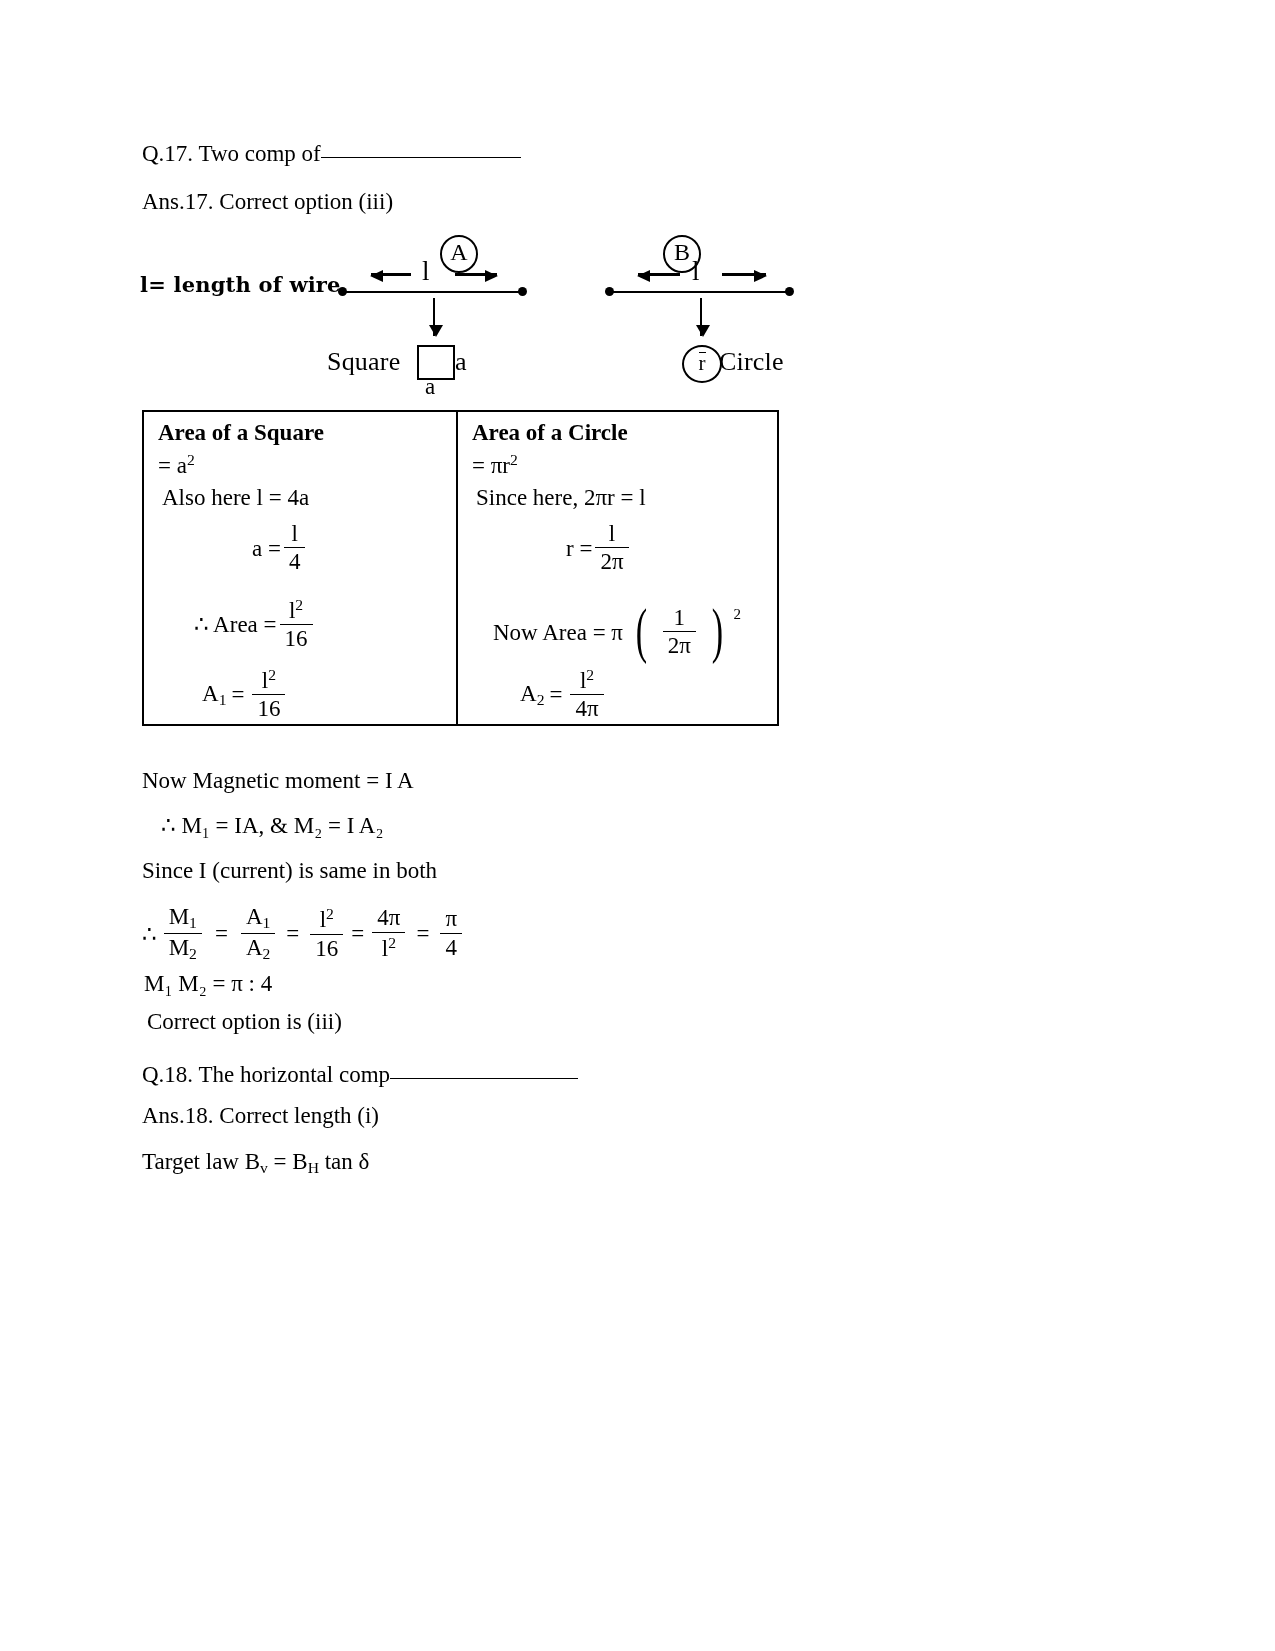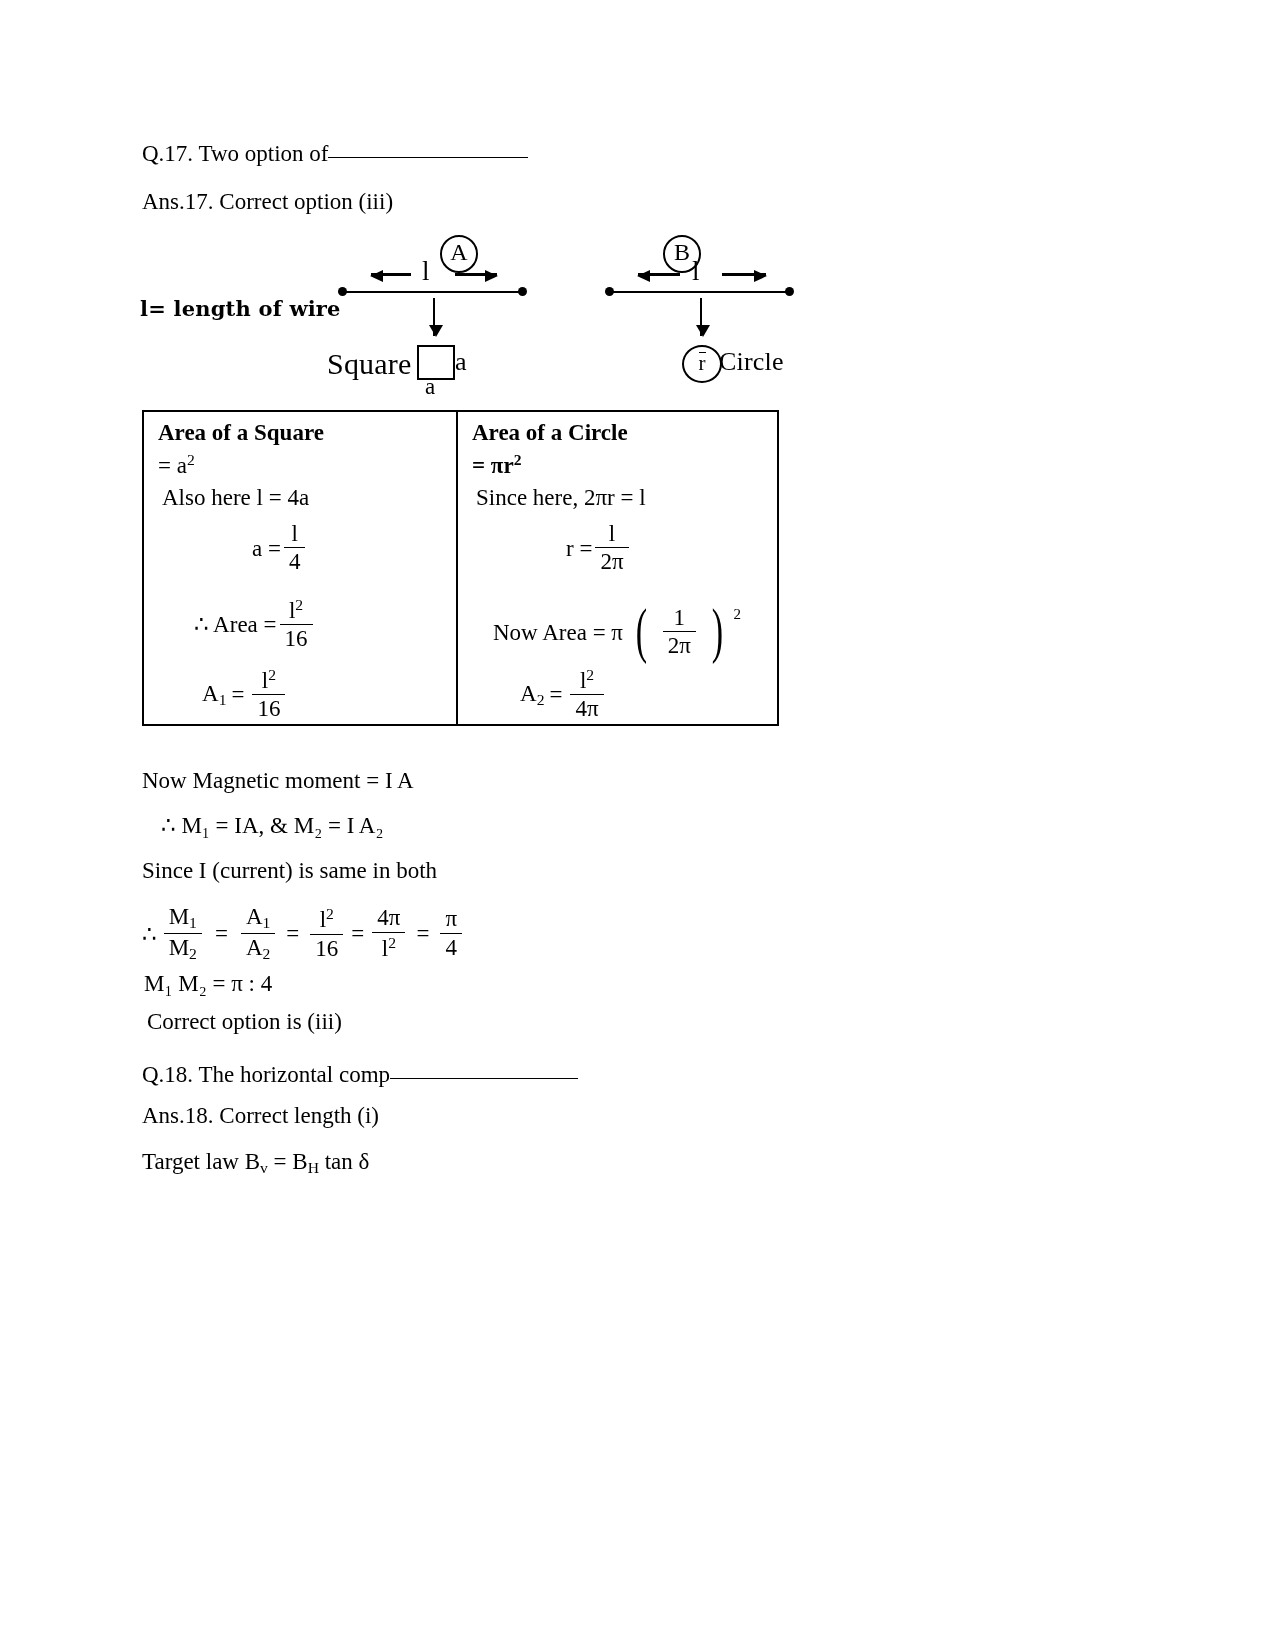--- a/index.html
+++ b/index.html
@@ -186,38 +186,38 @@
     display: flex;
     align-items: center;
   }
 </style>
 </head>
 <body>
 
 <div class="page">
 
   <div class="line" style="left:142px; top:140px;">
-    <span>Q.17. Two option of</span><span class="blank-rule" style="width:200px;"></span>
+    <span>Q.17. Two comp of</span><span class="blank-rule" style="width:200px;"></span>
   </div>
 
   <div class="line" style="left:142px; top:188px;">Ans.17. Correct option (iii)</div>
 
   <div id="diagram">
 
-    <div class="diag-label" style="left:140px; top:64px;">l= length of wire</div>
+    <div class="diag-label" style="left:140px; top:40px;">l= length of wire</div>
 
     <div class="node" style="left:338px; top:55px;"></div>
     <div class="wire" style="left:342px; top:59px; width:180px;"></div>
     <div class="node" style="left:518px; top:55px;"></div>
     <div class="circ-letter" style="left:440px; top:3px;">A</div>
     <div class="arrow-left" style="left:371px; top:41px; width:40px;"></div>
     <div class="ell" style="left:422px; top:24px;">l</div>
     <div class="arrow-right" style="left:455px; top:41px; width:42px;"></div>
     <div class="down-arrow" style="left:433px; top:66px; height:38px;"></div>
-    <div class="diag-label" style="left:327px; top:115px; font-family:'Liberation Serif',serif; font-weight:400; font-size:30px;">Square</div>
+    <div class="diag-label" style="left:327px; top:115px; font-family:'Liberation Serif',serif; font-weight:400; font-size:26px;">Square</div>
     <div class="sq-shape" style="left:417px; top:113px;"></div>
     <div class="diag-label" style="left:455px; top:115px; font-family:'Liberation Serif',serif; font-weight:400; font-size:26px;">a</div>
     <div class="diag-label" style="left:425px; top:142px; font-family:'Liberation Serif',serif; font-weight:400; font-size:23px;">a</div>
 
     <div class="node" style="left:605px; top:55px;"></div>
     <div class="wire" style="left:609px; top:59px; width:180px;"></div>
     <div class="node" style="left:785px; top:55px;"></div>
     <div class="circ-letter" style="left:663px; top:3px;">B</div>
     <div class="arrow-left" style="left:638px; top:41px; width:42px;"></div>
     <div class="ell" style="left:692px; top:24px;">l</div>
@@ -257,21 +257,21 @@
         <span style="margin:0 5px;">=</span>
         <span class="frac">
           <span class="num"><span>l</span><sup>2</sup></span>
           <span class="den">16</span>
         </span>
       </div>
     </div>
 
     <div class="tcell right">
       <div class="cell-head" style="left:14px; top:8px;">Area of a Circle</div>
-      <div class="cell-line" style="left:14px; top:39px;font-weight:bold;">
+      <div class="cell-line" style="left:14px; top:39px;">
         <span>= πr</span><sup>2</sup>
       </div>
       <div class="cell-line" style="left:18px; top:73px;">Since here, 2πr = l</div>
 
       <div class="eqline" style="left:108px; top:110px;">
         <span>r =</span>
         <span class="frac">
           <span class="num">l</span>
           <span class="den">2π</span>
         </span>

